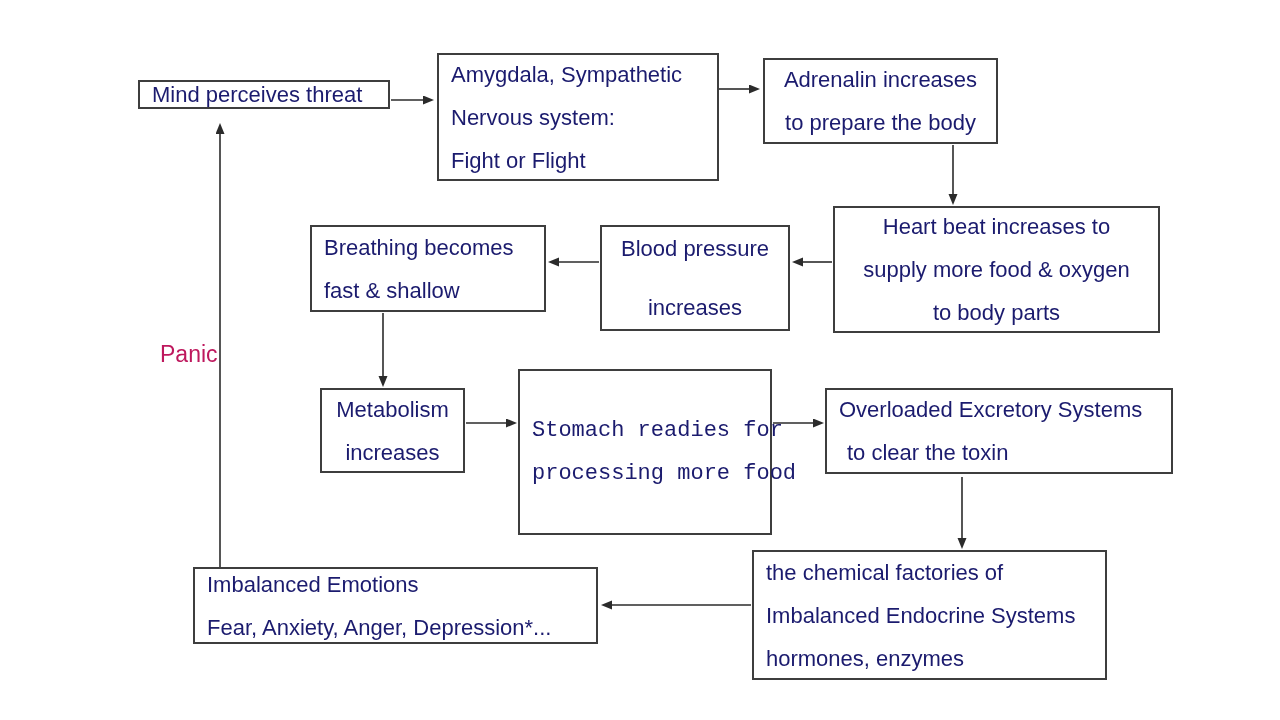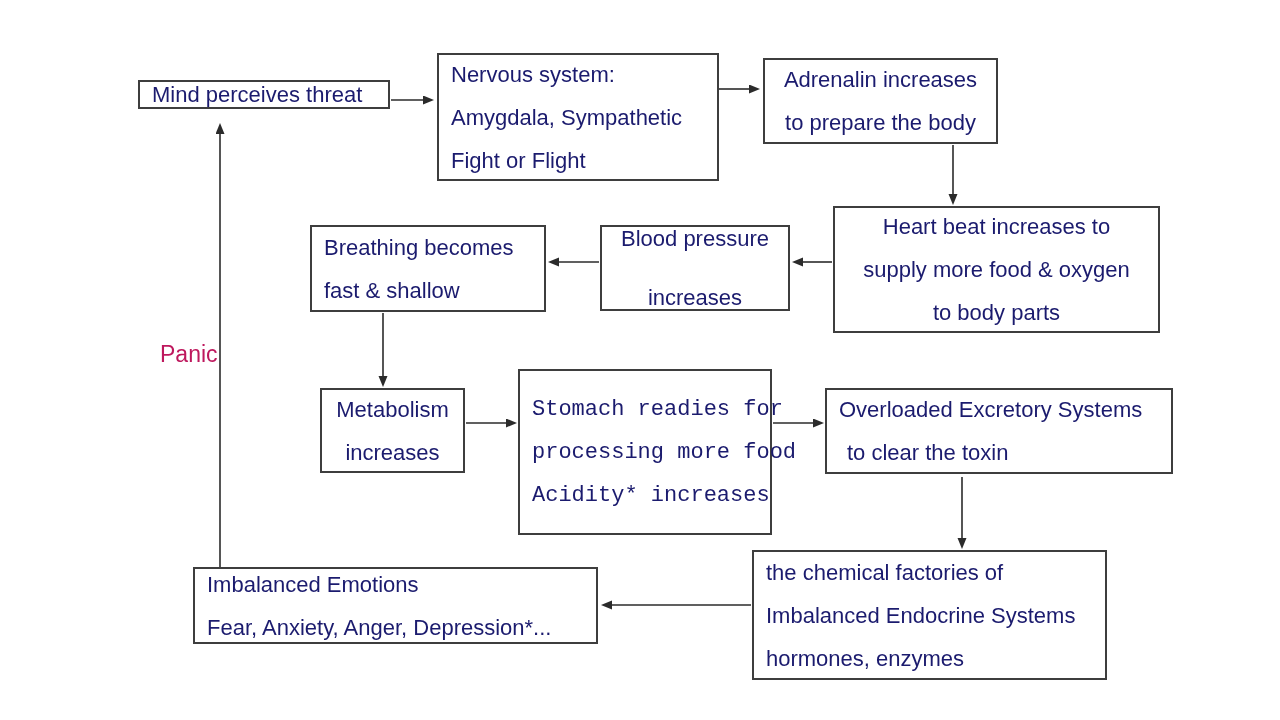--- a/index.html
+++ b/index.html
@@ -26,21 +26,21 @@
   }
   .node .line { white-space: nowrap; }
   .align-left   { text-align: left;  padding-left: 12px; padding-right: 6px; }
   .align-center { text-align: center; }
   .indent-sm { padding-left: 8px; }
   
   .n-mind       { left: 138px; top:  80px; width: 252px; height:  29px; }
   .n-amygdala   { left: 437px; top:  53px; width: 282px; height: 128px; }
   .n-adrenalin  { left: 763px; top:  58px; width: 235px; height:  86px; }
   .n-heart      { left: 833px; top: 206px; width: 327px; height: 127px; }
-  .n-blood      { left: 600px; top: 225px; width: 190px; height:  86px; gap: 16px; }
+  .n-blood      { left: 600px; top: 225px; width: 190px; height:  106px; gap: 16px; }
   .n-breathing  { left: 310px; top: 225px; width: 236px; height:  87px; }
   .n-metabolism { left: 320px; top: 388px; width: 145px; height:  85px; }
   .n-stomach    { left: 518px; top: 369px; width: 254px; height: 166px; font-family: Liberation Mono, monospace; }
   .n-excretory  { left: 825px; top: 388px; width: 348px; height:  86px; }
   .n-endocrine  { left: 752px; top: 550px; width: 355px; height: 130px; }
   .n-emotions   { left: 193px; top: 567px; width: 405px; height:  77px; }
   .panic-label {
     position: absolute;
     left: 160px;
     top: 341px;
@@ -77,22 +77,22 @@
     <line x1="962" y1="477" x2="962" y2="539" marker-end="url(#ah)"></line>
     <line x1="751" y1="605" x2="611" y2="605" marker-end="url(#ah)"></line>
     <line x1="220" y1="567" x2="220" y2="133" marker-end="url(#ah)"></line>
   </svg>
 
   <div class="node n-mind align-left">
     <div class="line">Mind perceives threat</div>
   </div>
 
   <div class="node n-amygdala align-left">
+    <div class="line">Amygdala, Sympathetic</div>
     <div class="line">Nervous system:</div>
-    <div class="line">Amygdala, Sympathetic</div>
     <div class="line">Fight or Flight</div>
   </div>
 
   <div class="node n-adrenalin align-center">
     <div class="line">Adrenalin increases</div>
     <div class="line">to prepare the body</div>
   </div>
 
   <div class="node n-heart align-center">
     <div class="line">Heart beat increases to</div>
@@ -111,21 +111,20 @@
   </div>
 
   <div class="node n-metabolism align-center">
     <div class="line">Metabolism</div>
     <div class="line">increases</div>
   </div>
 
   <div class="node n-stomach align-left">
     <div class="line">Stomach readies for</div>
     <div class="line">processing more food</div>
-    <div class="line">Acidity* increases</div>
   </div>
 
   <div class="node n-excretory align-left">
     <div class="line">Overloaded Excretory Systems</div>
     <div class="line indent-sm">to clear the toxin</div>
   </div>
 
   <div class="node n-endocrine align-left">
     <div class="line">the chemical factories of</div>
     <div class="line">Imbalanced Endocrine Systems</div>

